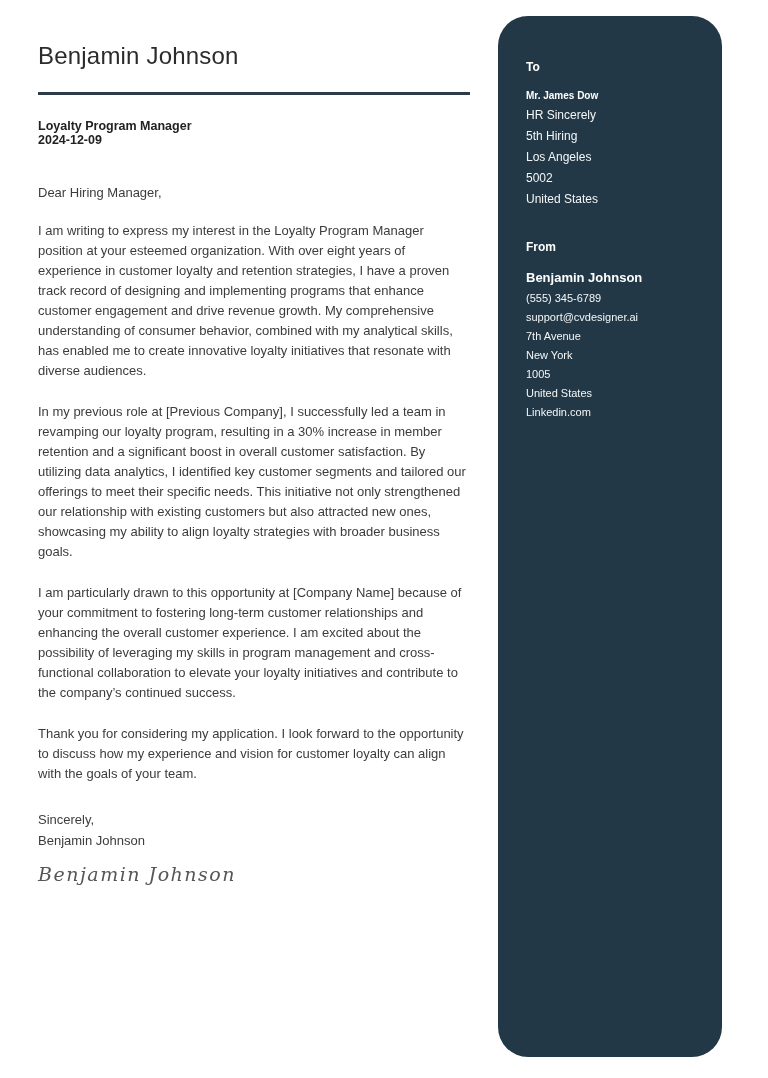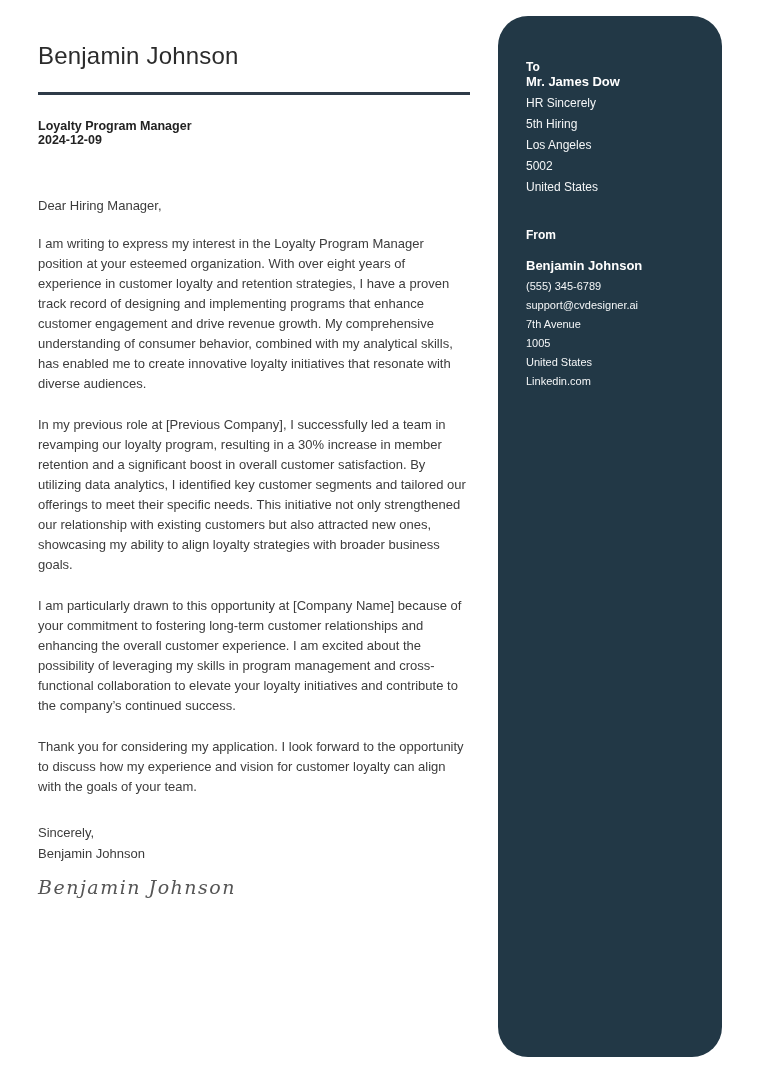--- a/index.html
+++ b/index.html
@@ -39,21 +39,21 @@
     margin-top:24px;
     display:flex;
     justify-content:space-between;
     align-items:baseline;
     font-size:12.5px;
     font-weight:700;
     color:#222;
     flex-direction:column;
   }
   .salutation{
-    margin-top:51px;
+    margin-top:38px;
     font-size:13px;
     color:var(--text-body);
   }
   .body-par{
     margin-top:21px;
     font-size:13px;
     line-height:20px;
     color:var(--text-body);
   }
   .closing{
@@ -82,21 +82,21 @@
   }
   .side-label{
     font-size:12px;
     font-weight:700;
     color:#ffffff;
   }
   .side-name{
     font-weight:700;
     color:#ffffff;
   }
-  .to-block .side-name{font-size:13px;margin-bottom:4px;}
+  .to-block .side-name{font-size:10px;margin-top:16px;margin-bottom:4px;}
   .to-block .side-line{font-size:12px;line-height:21px;font-weight:400;}
   .from-block{margin-top:30px;}
   .from-block .side-name{font-size:13px;margin-top:16px;margin-bottom:4px;}
   .from-block .side-line{font-size:11px;line-height:19px;font-weight:400;}
 </style>
 </head>
 <body>
 
 <div class="letter-col">
   <h1 class="doc-name">Benjamin Johnson</h1>
@@ -132,17 +132,18 @@
     <div class="side-line">5002</div>
     <div class="side-line">United States</div>
   </section>
 
   <section class="from-block">
     <div class="side-label">From</div>
     <div class="side-name">Benjamin Johnson</div>
     <div class="side-line">(555) 345-6789</div>
     <div class="side-line">support@cvdesigner.ai</div>
     <div class="side-line">7th Avenue</div>
+    <div class="side-line">New York</div>
     <div class="side-line">1005</div>
     <div class="side-line">United States</div>
     <div class="side-line">Linkedin.com</div>
   </section>
 </aside>
 
 </body></html>

